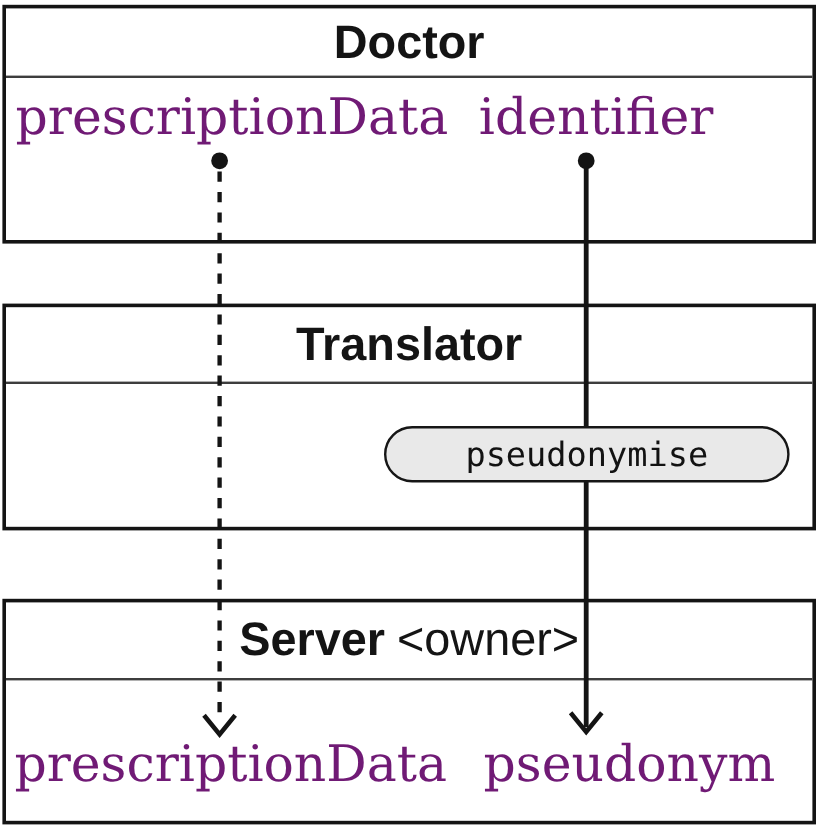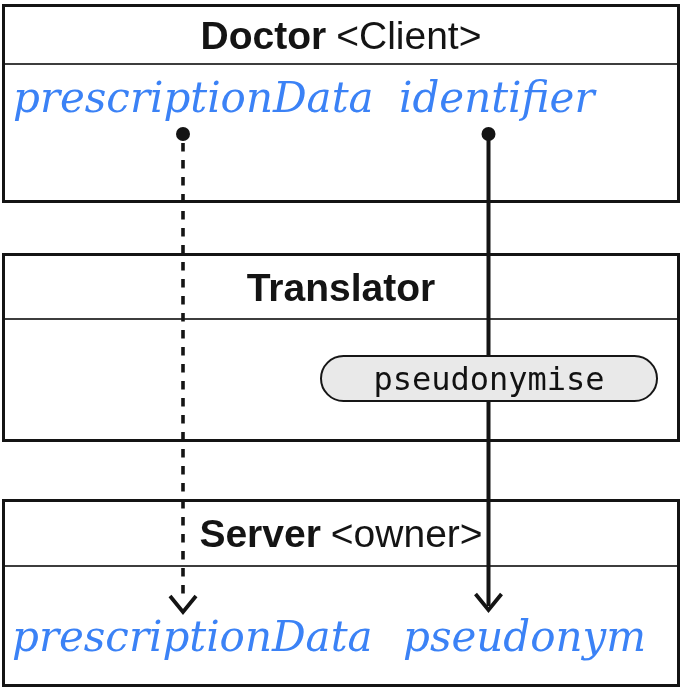--- a/index.html
+++ b/index.html
@@ -37,24 +37,23 @@
   .doctor-box   { top: 4px;   height: 199px; }
   .doctor-box   .box-header { height: 58px; }
   .translator-box { top: 253px; height: 189px; }
   .translator-box .box-header { height: 64px; }
   .server-box   { top: 499px; height: 188px; }
   .server-box   .box-header { height: 65px; }
 
   .port-label {
     position: absolute;
     font-family: "DejaVu Serif", serif;
-    font-style: italic;
     font-size: 42px;
     line-height: 1;
-    color: #3b82f6;
+    color: #701a75;
     white-space: nowrap;
     z-index: 2;
   }
   .lbl-presc-top  { left: 13px;  top: 77px; }
   .lbl-identifier { left: 399px; top: 77px; text-align: right; }
   .lbl-presc-bot  { left: 12px;  top: 616px; }
   .lbl-pseudonym  { left: 383px; top: 616px; margin-left: 20px; }
 
   .arrows-layer {
     position: absolute;
@@ -71,35 +70,34 @@
     width: 338px;
     height: 47px;
     box-sizing: border-box;
     border: 2.5px solid #161616;
     border-radius: 24px;
     background: #e9e9e9;
     display: flex;
     align-items: center;
     justify-content: center;
     font-family: "DejaVu Sans Mono", monospace;
-    font-size: 32px;
+    font-size: 28px;
     color: #121212;
     z-index: 6;
     white-space: nowrap;
   }
 </style>
 </head>
 <body>
 
 <div class="diagram">
 
   <div class="box doctor-box">
     <div class="box-header">
       <span class="node-name">Doctor</span>
-      <span class="node-stereotype">&lt;Client&gt;</span>
     </div>
   </div>
 
   <div class="box translator-box">
     <div class="box-header">
       <span class="node-name">Translator</span>
     </div>
   </div>
 
   <div class="box server-box">

